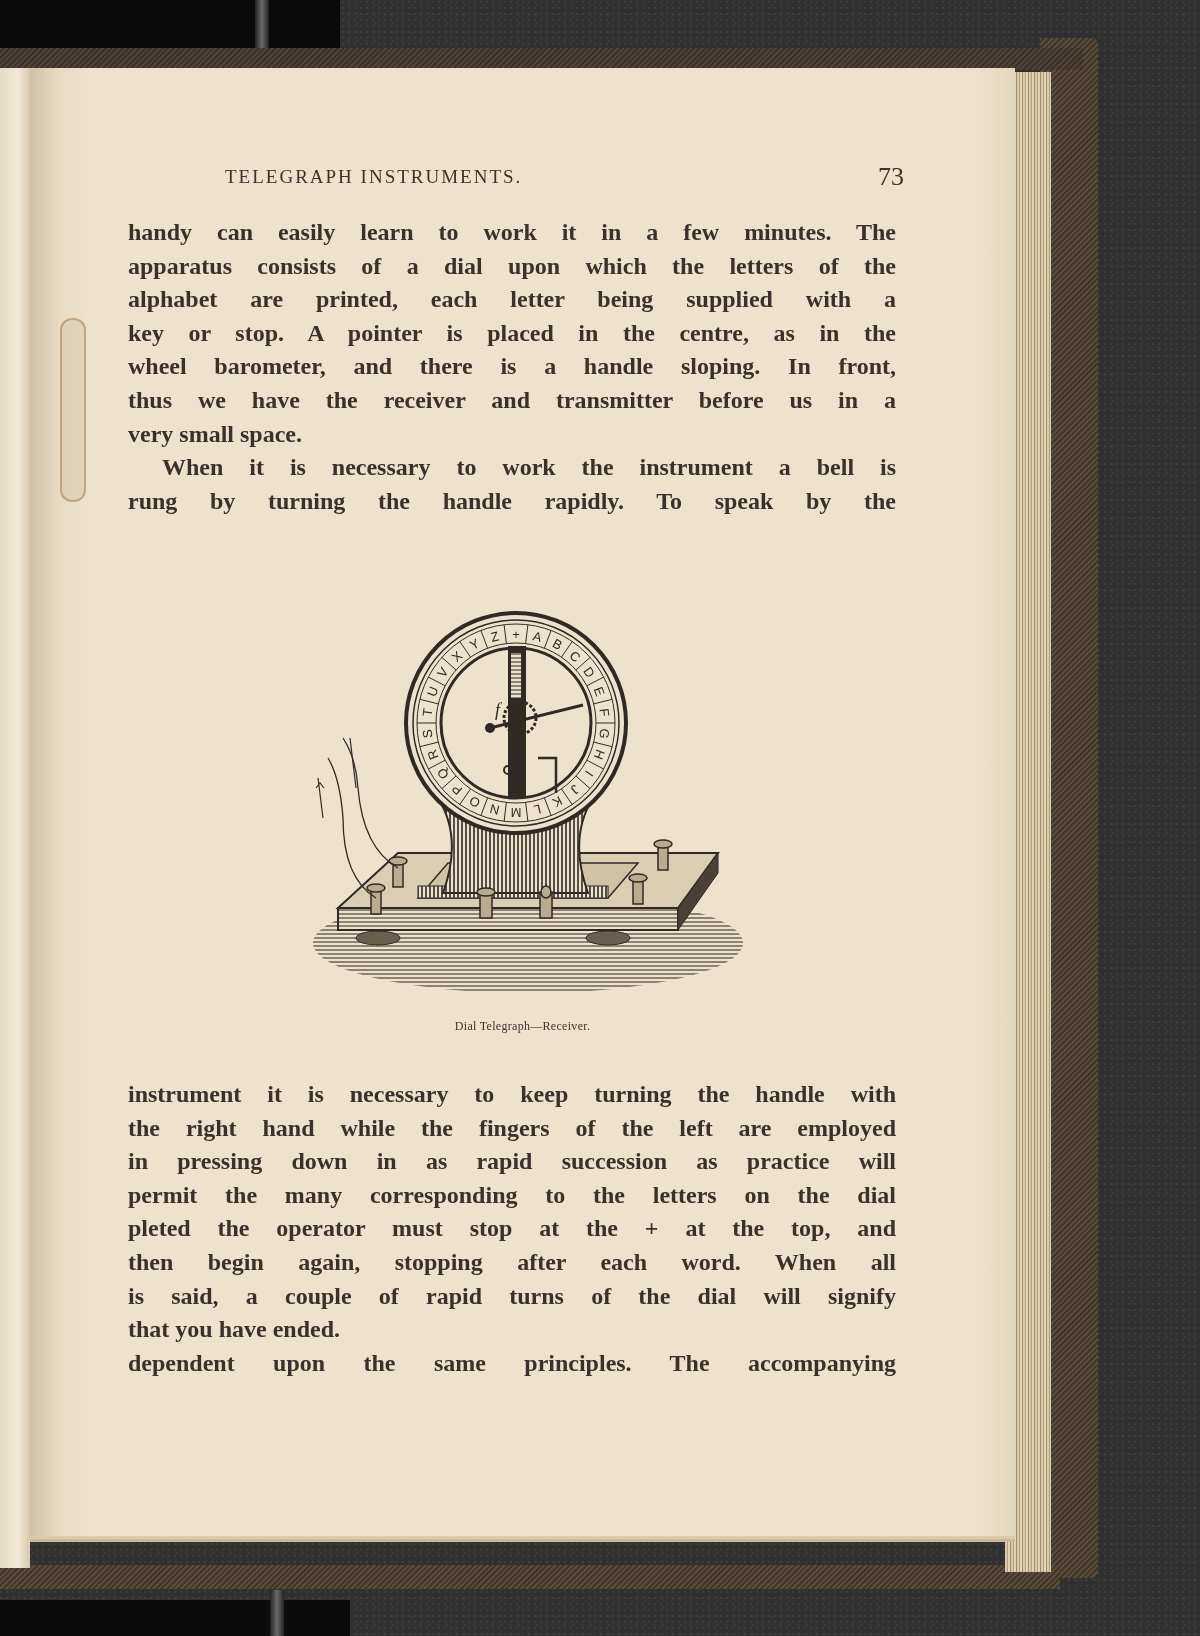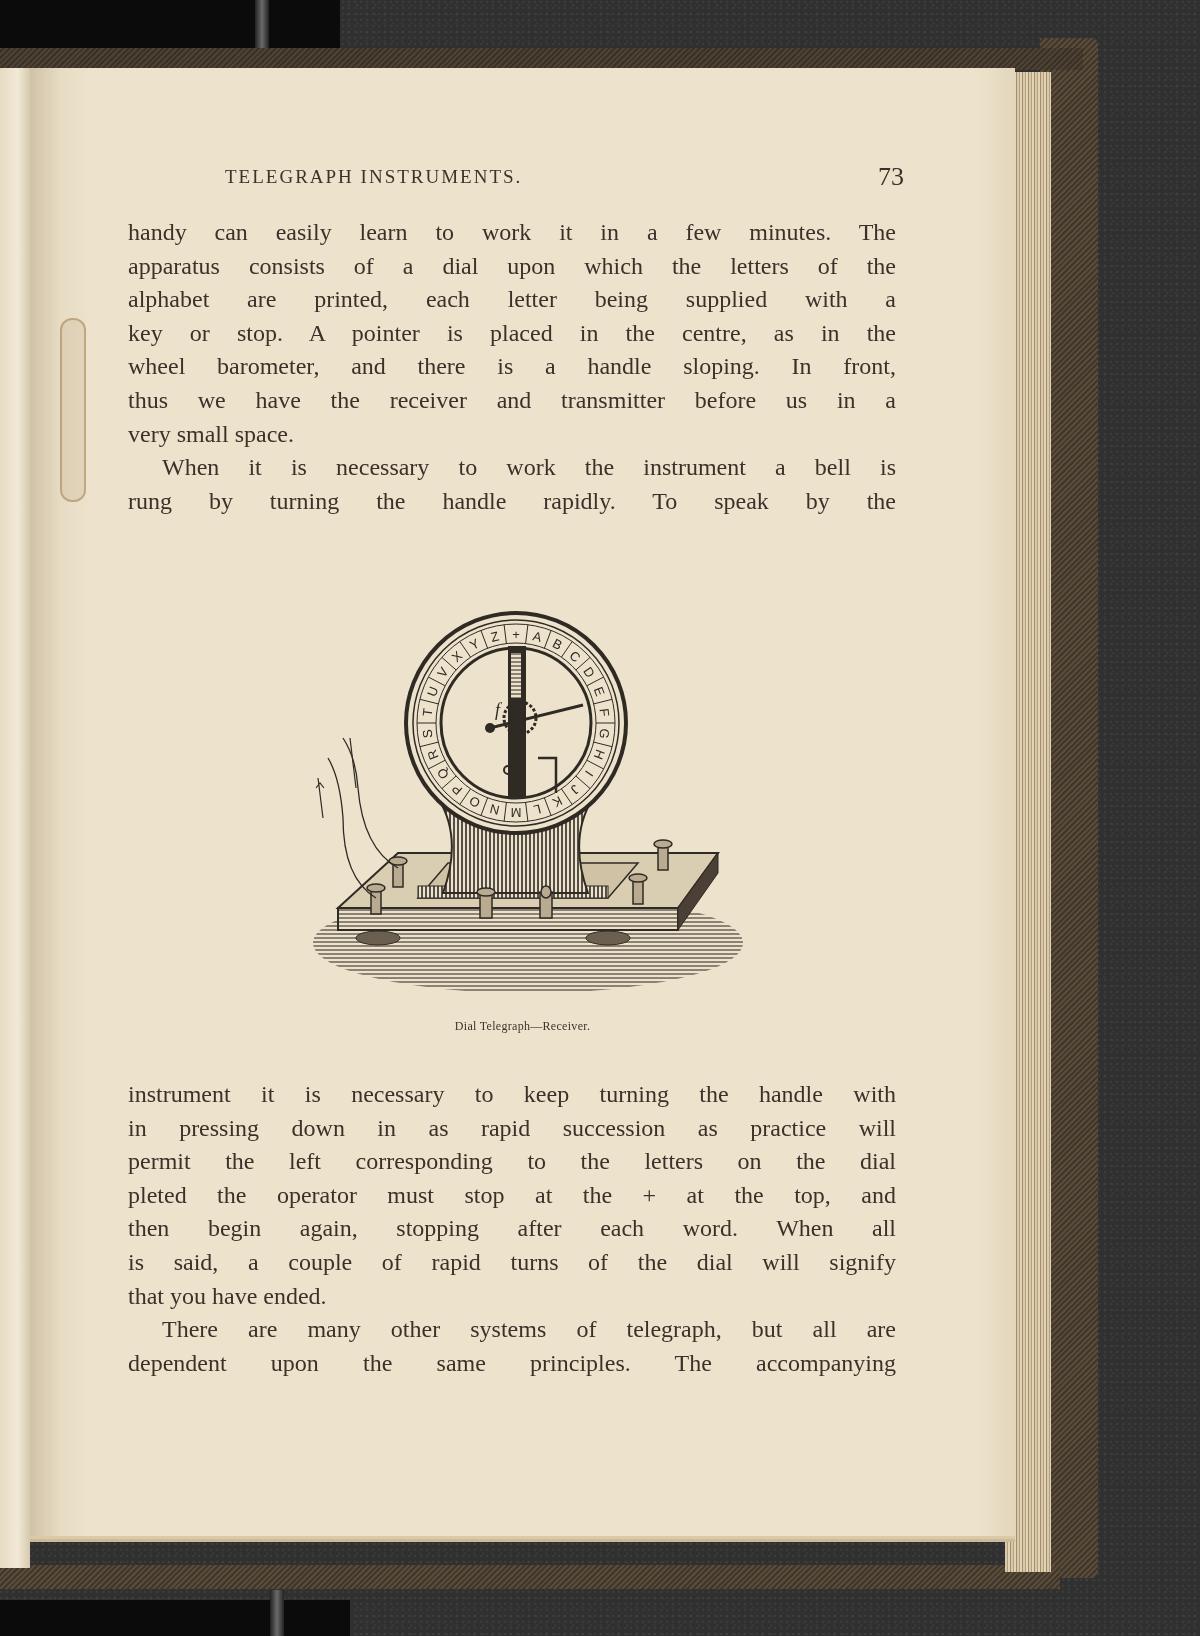--- a/index.html
+++ b/index.html
@@ -41,21 +41,21 @@
     background:#ede3cc;
     background-image:
       linear-gradient(90deg, rgba(120,95,60,0.25) 0, rgba(120,95,60,0.06) 30px, rgba(0,0,0,0) 60px),
       linear-gradient(270deg, rgba(150,120,80,0.12) 0, rgba(0,0,0,0) 40px);
     box-shadow: 0 3px 0 #d9cbaa, 0 6px 0 #cbbb98;
   }
   .running-head {
     position:absolute; left:195px; top:98px; font-size:19px; letter-spacing:2px; color:#3b332a;
   }
   .page-number { position:absolute; left:848px; top:94px; font-size:26px; color:#3b332a; }
-  .para { font-size:24px; line-height:33.6px; text-align:justify; margin:0; }
+  .para { font-size:24px; line-height:33.6px; text-align:justify; margin:0;font-weight:bold; }
   .line { display:block; text-align:justify; text-align-last:justify; white-space:nowrap; }
   .line.last { text-align-last:left; }
   .indent { text-indent:34px; }
   .text-block-1 { position:absolute; left:98px; top:148px; width:768px; color:#3a322a; }
   .text-block-2 { position:absolute; left:98px; top:1010px; width:768px; color:#3a322a; }
   .figure { position:absolute; left:258px; top:540px; width:460px; height:390px; }
   .caption {
     position:absolute; left:0; top:951px; width:985px; text-align:center;
     font-size:12px; color:#3b332a; letter-spacing:0.3px;
   }
@@ -211,22 +211,22 @@
     <circle cx="202" cy="120" r="5" fill="#2f2a24"></circle>
     <text x="207" y="108" font-family="Liberation Serif, serif" font-style="italic" font-size="18" fill="#2f2a24">f</text>
     <path d="M250 150 L268 150 L268 185" fill="none" stroke="#2f2a24" stroke-width="2.5"></path>
     <circle cx="220" cy="162" r="4" fill="none" stroke="#2f2a24" stroke-width="2"></circle>
   </svg>
 
   <div class="caption">Dial Telegraph—Receiver.</div>
 
   <div class="text-block-2 para">
     <span class="line">instrument it is necessary to keep turning the handle with</span>
+    <span class="line">the right hand while the fingers of the left are employed</span>
     <span class="line">in pressing down in as rapid succession as practice will</span>
-    <span class="line">permit the left corresponding to the letters on the dial</span>
+    <span class="line">permit the many corresponding to the letters on the dial</span>
     <span class="line">pleted the operator must stop at the + at the top, and</span>
     <span class="line">then begin again, stopping after each word. When all</span>
     <span class="line">is said, a couple of rapid turns of the dial will signify</span>
     <span class="line last">that you have ended.</span>
-    <span class="line indent">There are many other systems of telegraph, but all are</span>
     <span class="line">dependent upon the same principles. The accompanying</span>
   </div>
 </div>
 
 </body></html>

